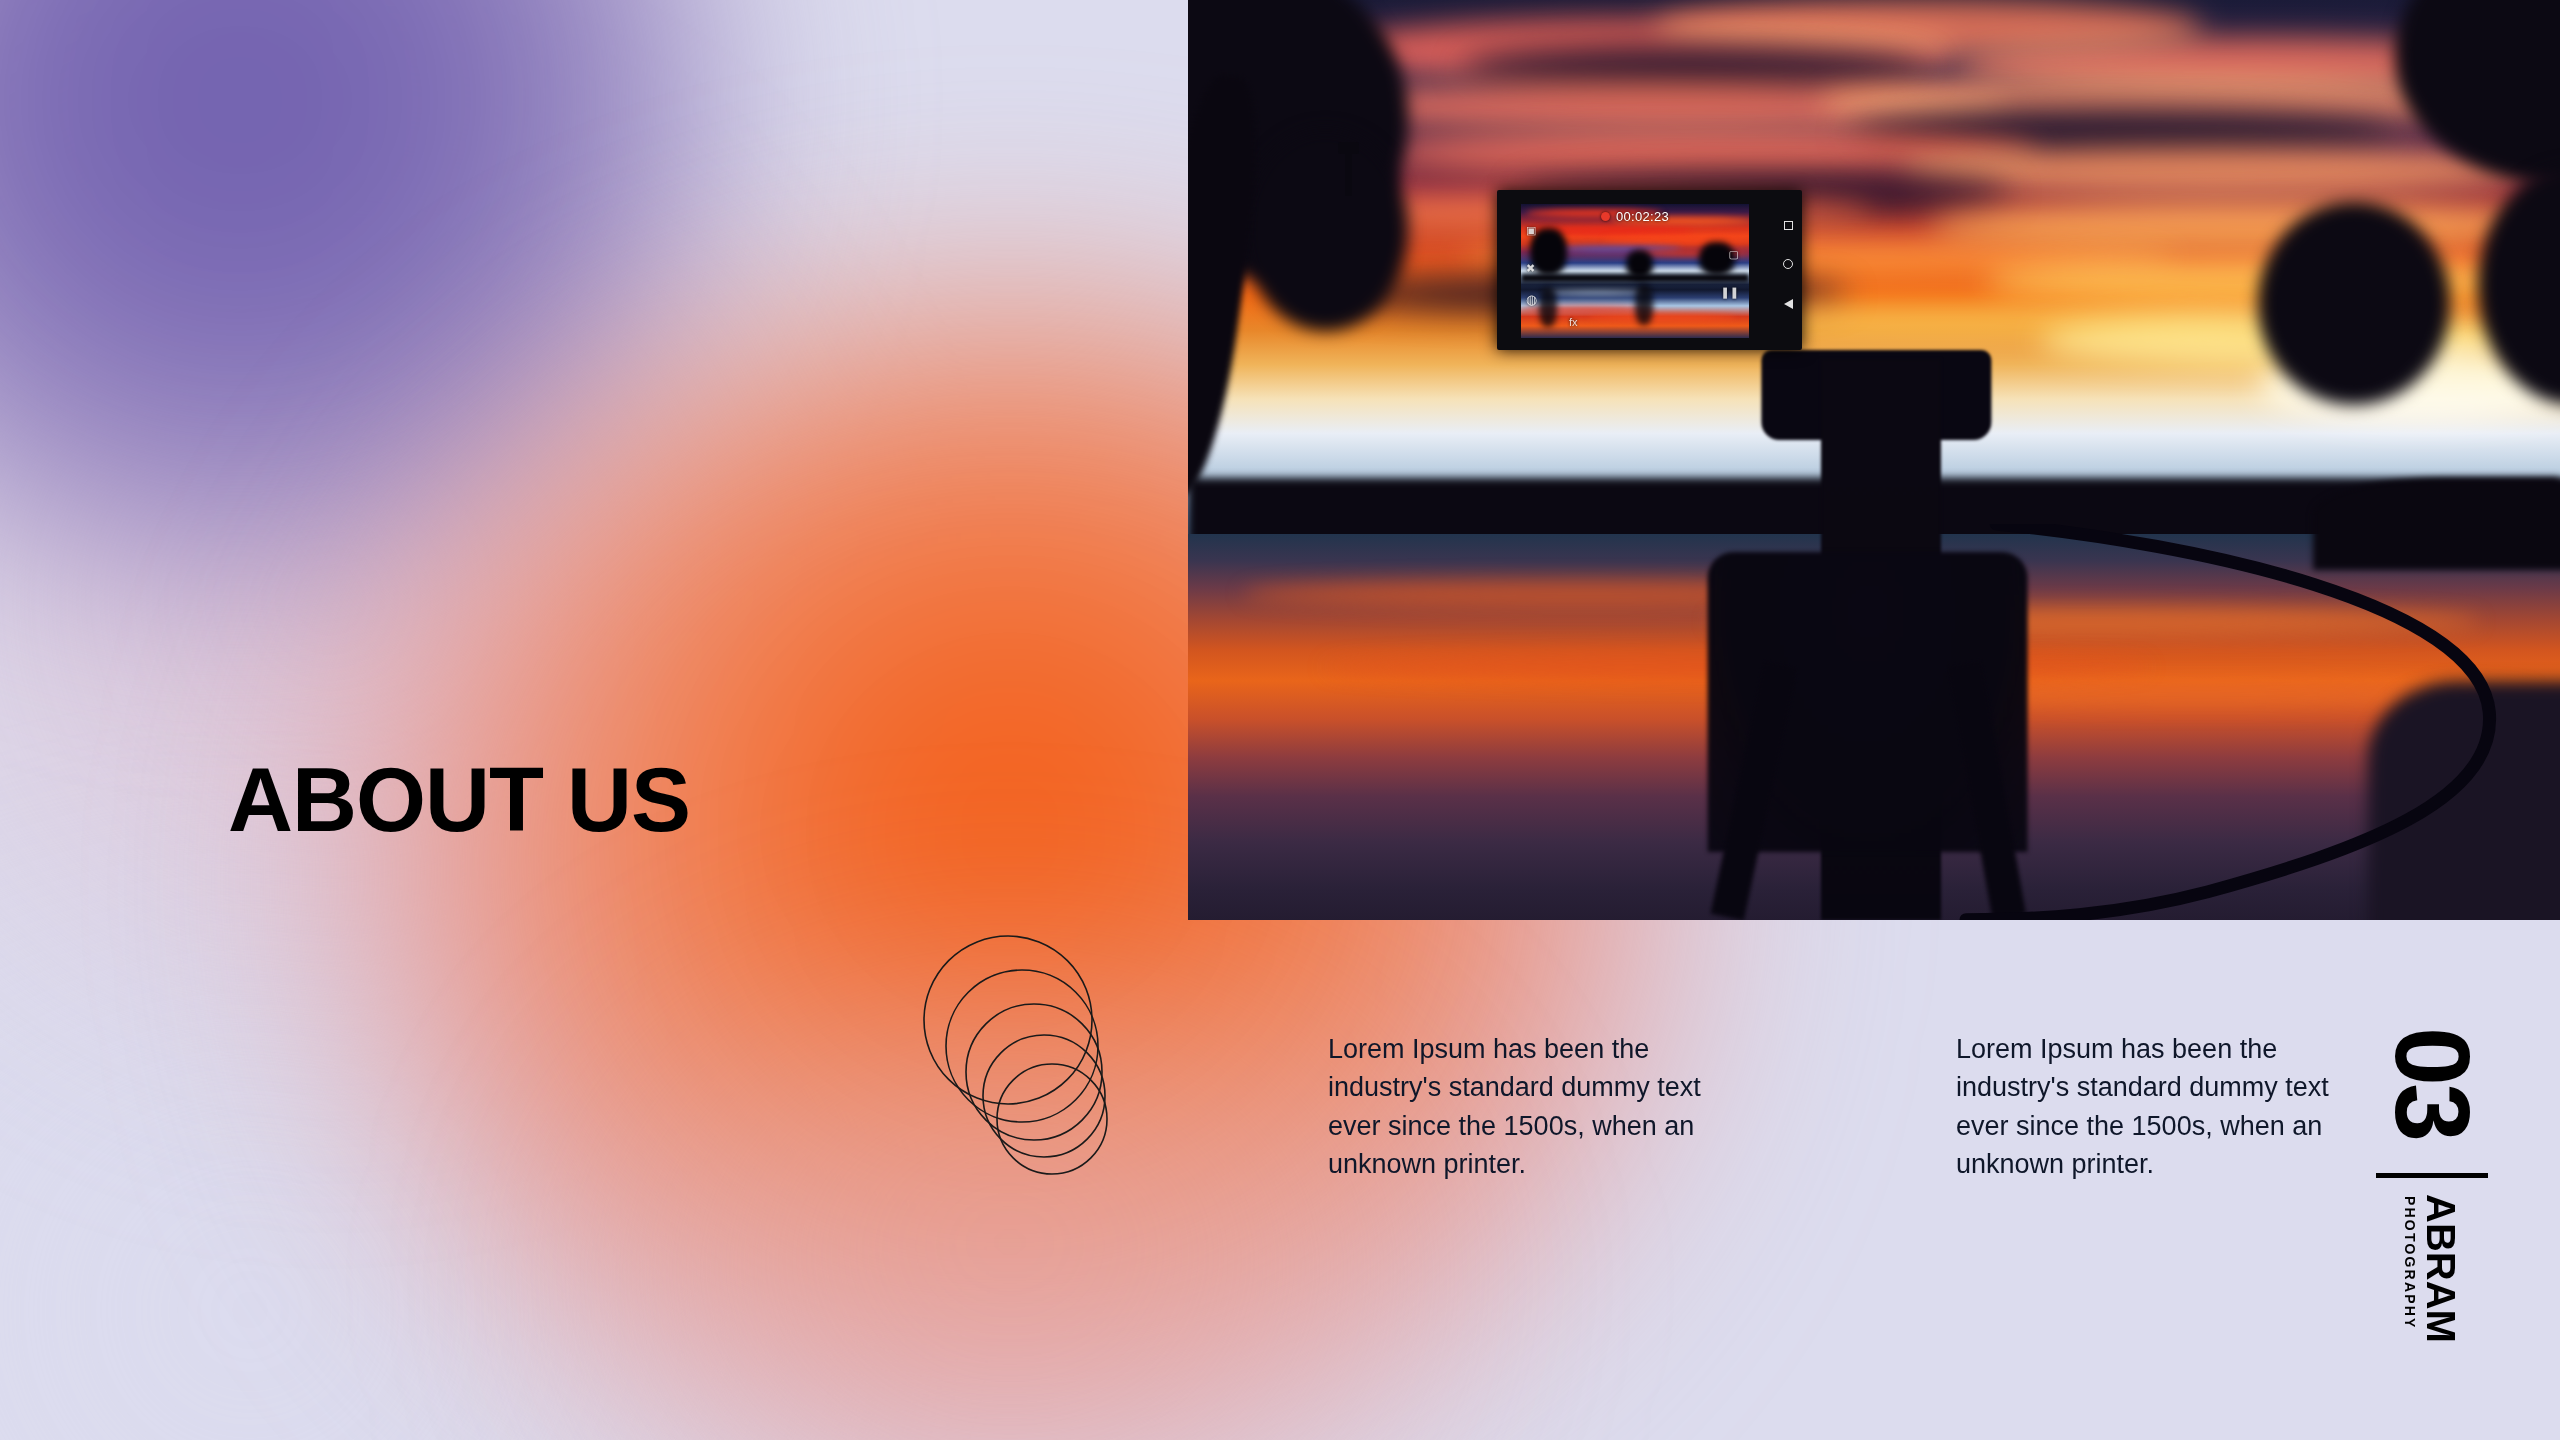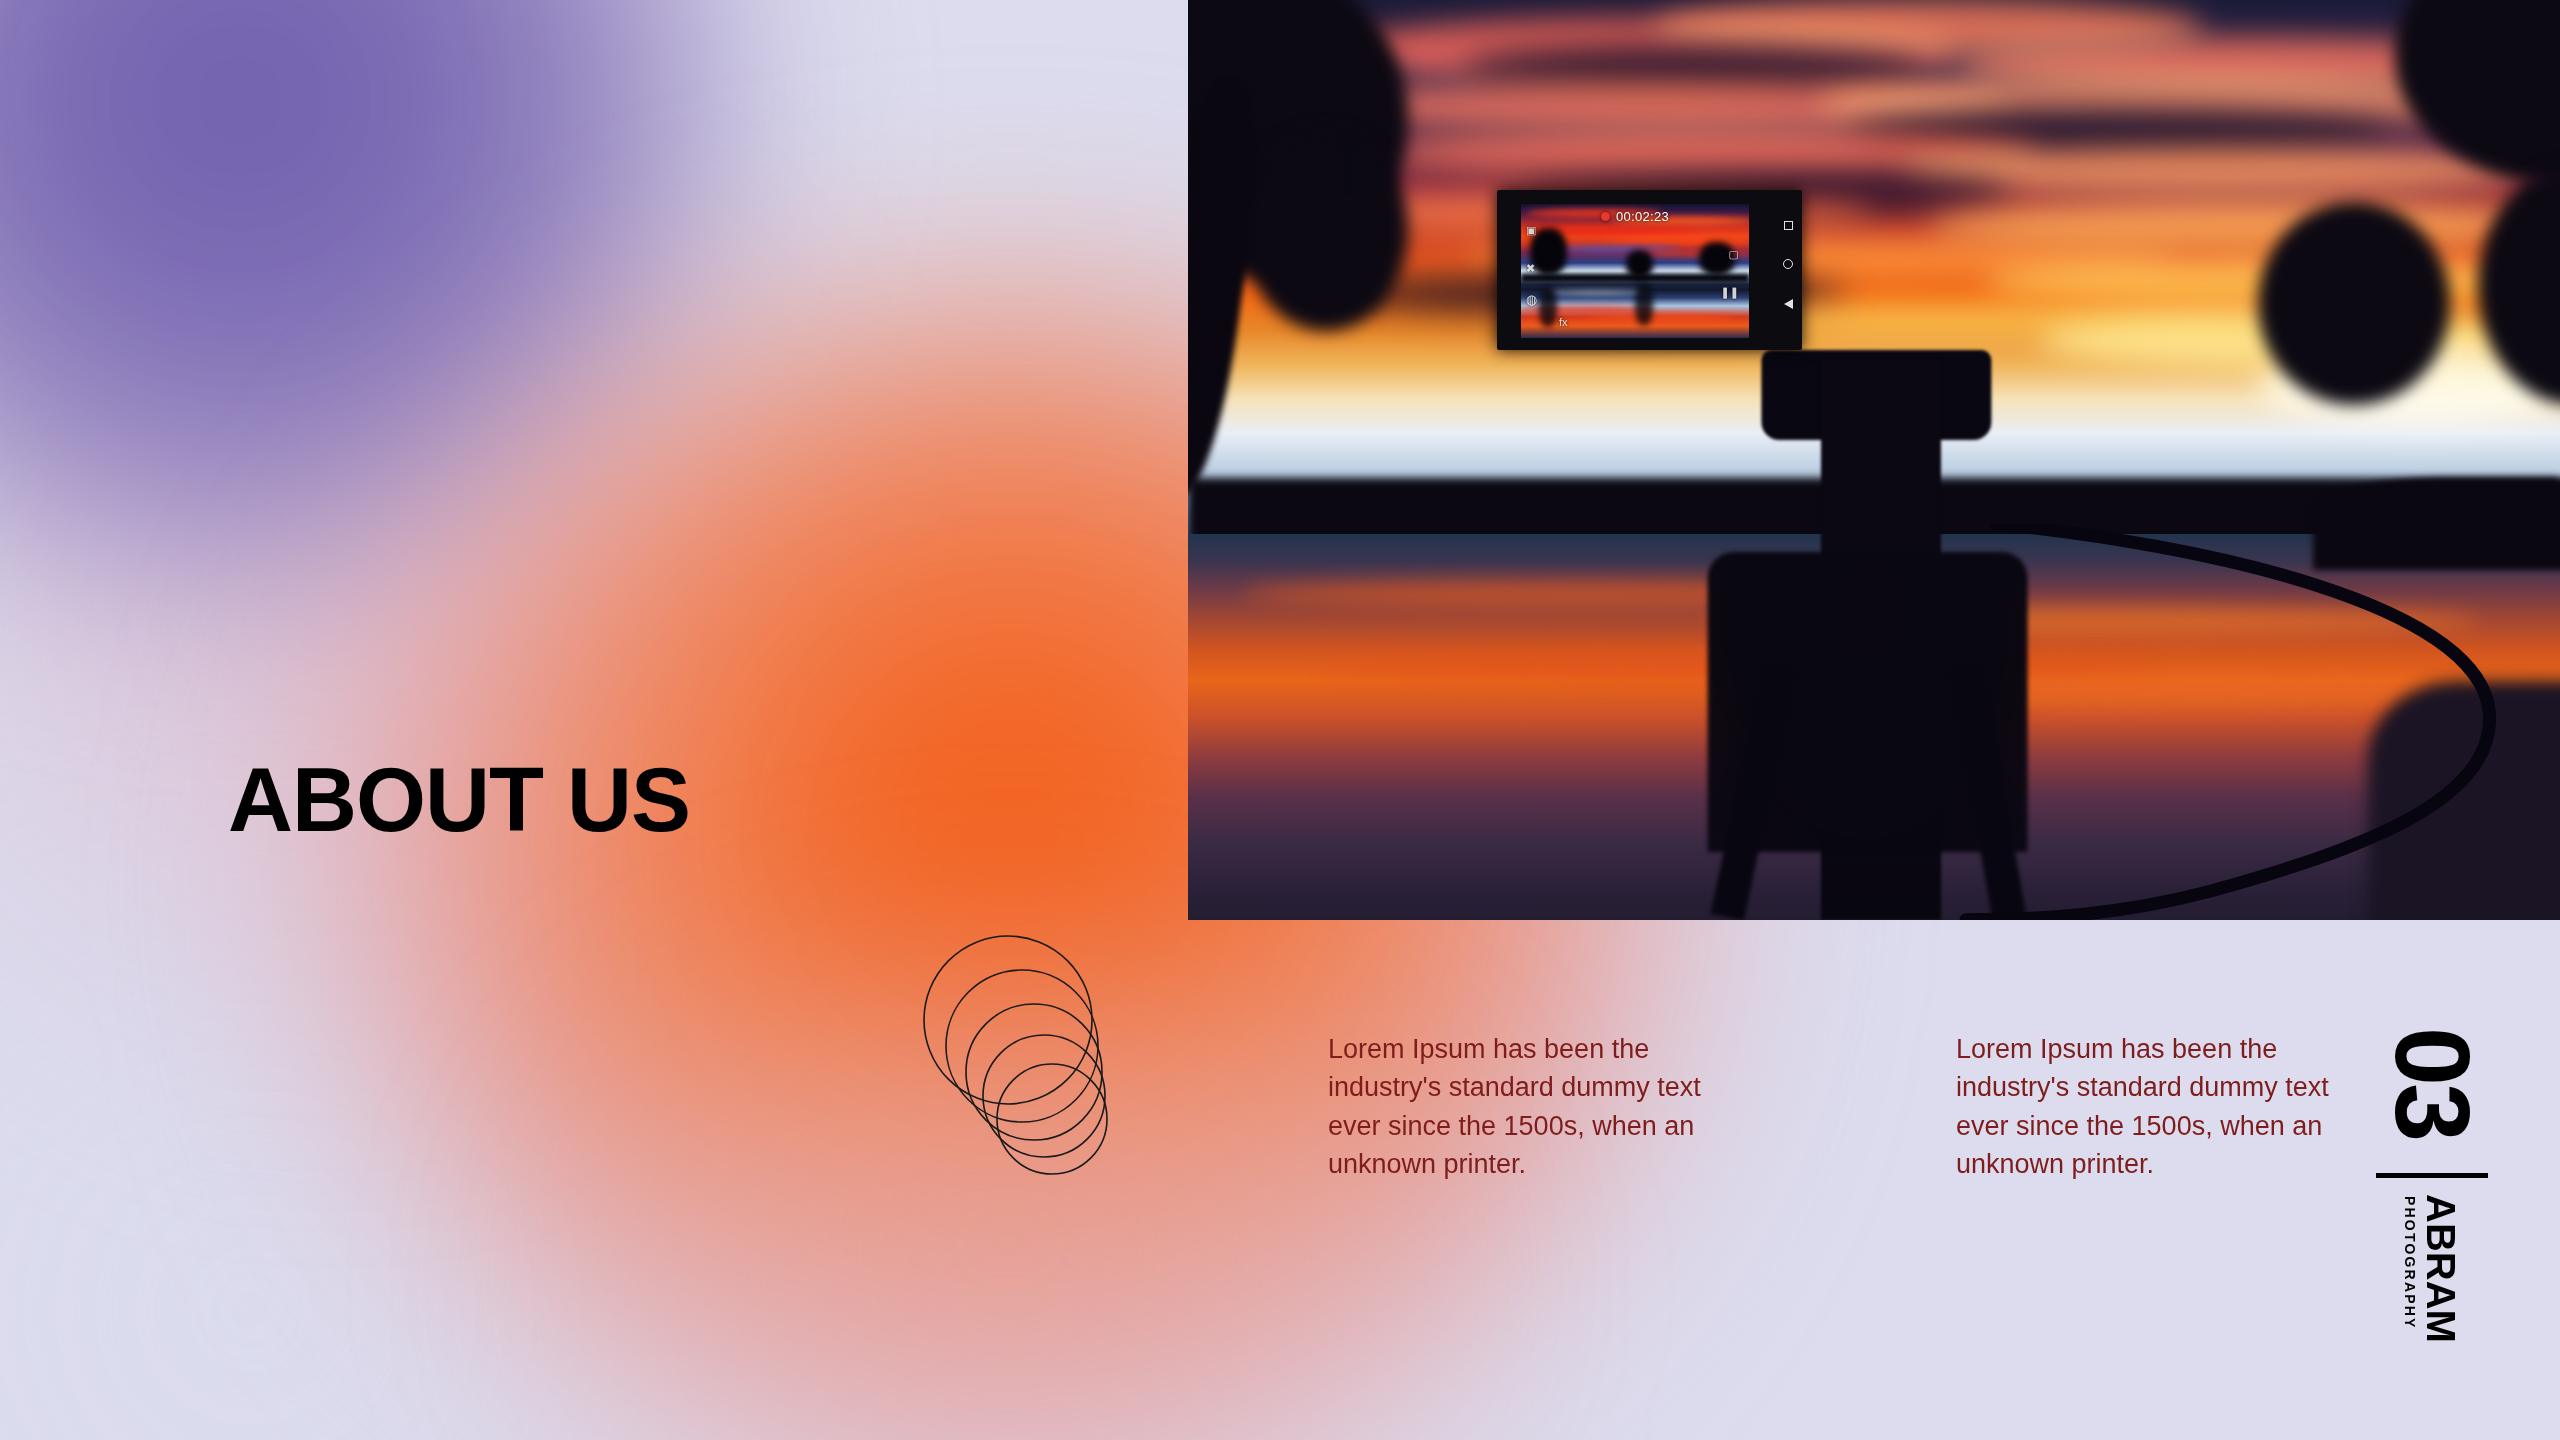--- a/index.html
+++ b/index.html
@@ -303,21 +303,21 @@
   .body-cols {
     position: absolute;
     left: 1328px; top: 1030px;
     display: flex;
     gap: 196px;
   }
   .body-col {
     width: 432px;
     font-size: 27px;
     line-height: 1.42;
-    color: #7f1d1d;
+    color: #0f172a;
     font-weight: 400;
   }
 
   
   .brand {
     position: absolute;
     right: 62px; bottom: 50px;
     width: 132px;
     display: flex;
     flex-direction: column;
@@ -459,21 +459,21 @@
           <div class="screen-tree" style="left:50%;top:60%;width:8%;height:30%;border-radius:40%;filter:blur(3px);opacity:0.8;"></div>
 
           <div class="rec-bar">
             <span class="rec-dot"></span>
             <span class="rec-time">00:02:23</span>
           </div>
 
           <span class="screen-ui-icon" style="left:5px;top:20px;">▣</span>
           <span class="screen-ui-icon" style="left:5px;top:58px;">✖</span>
           <span class="screen-ui-icon" style="left:5px;top:88px;font-size:13px;">◍</span>
-          <span class="screen-ui-icon" style="left:6px;top:112px;padding-left:32px;">fx</span>
+          <span class="screen-ui-icon" style="left:16px;top:112px;padding-left:32px;">fx</span>
           <span class="screen-ui-icon" style="right:10px;top:44px;">▢</span>
           <span class="screen-ui-icon" style="right:10px;top:82px;">❚❚</span>
         </div>
 
         <div class="nav-btns">
           <span class="nav-square"></span>
           <span class="nav-circle"></span>
           <span class="nav-triangle"></span>
         </div>
       </div>

